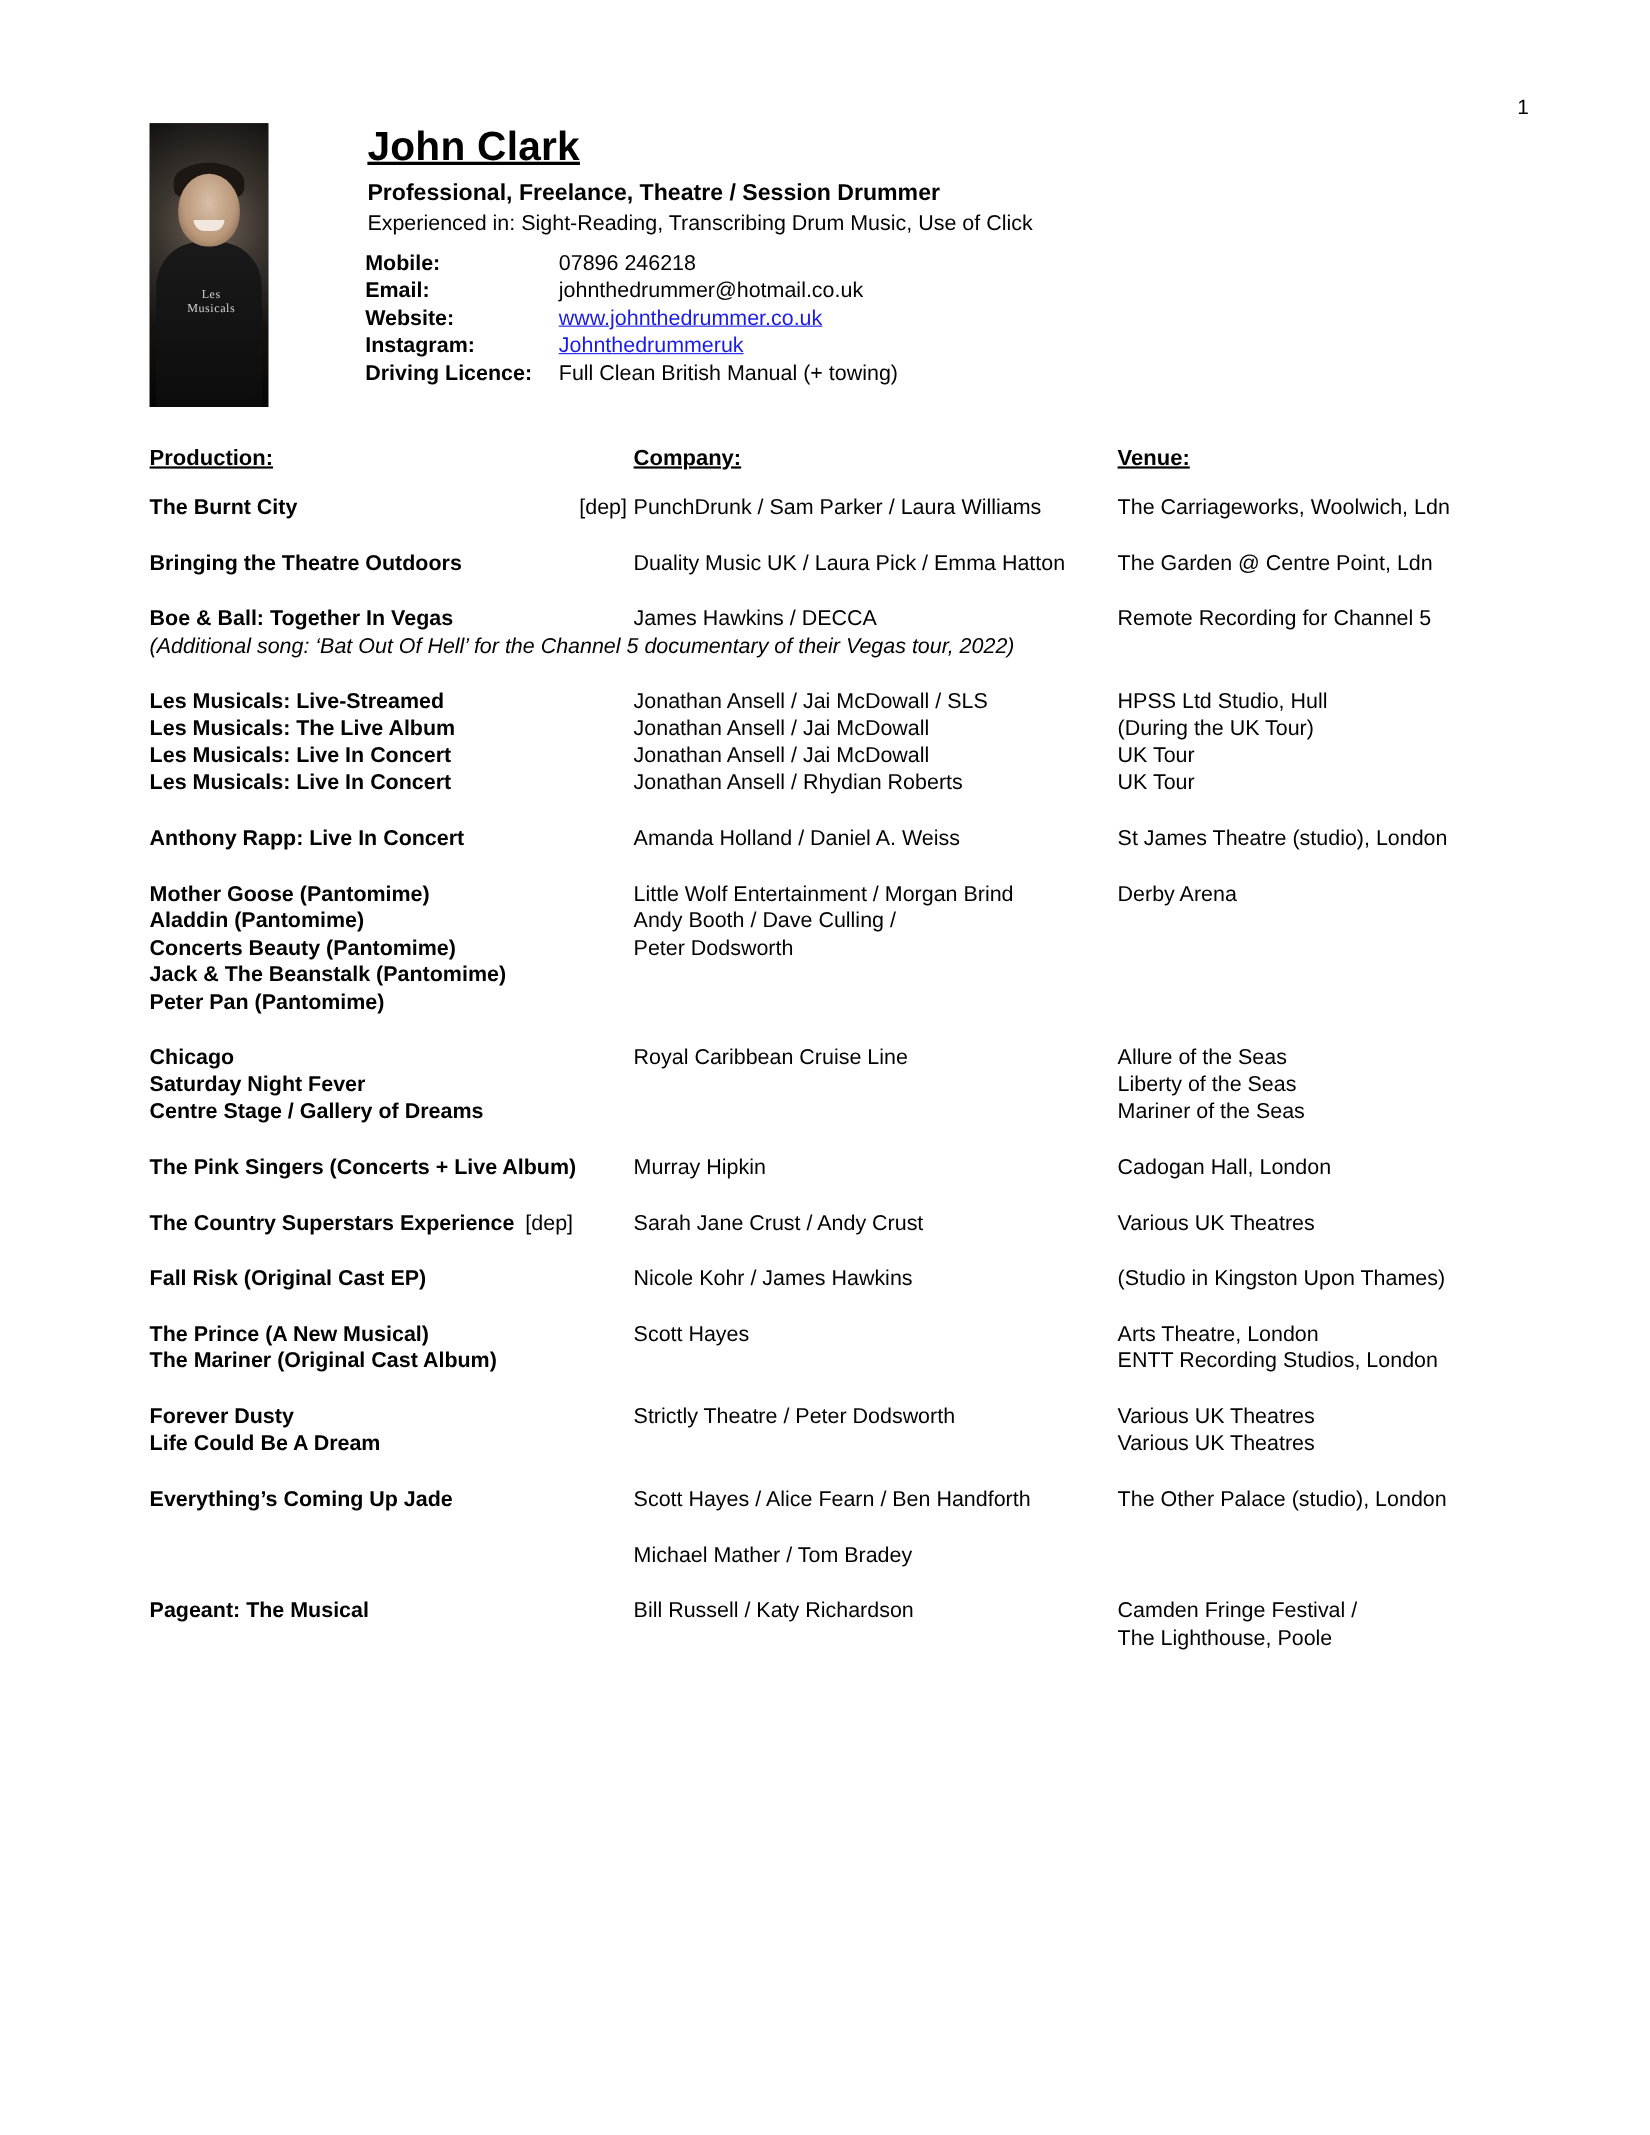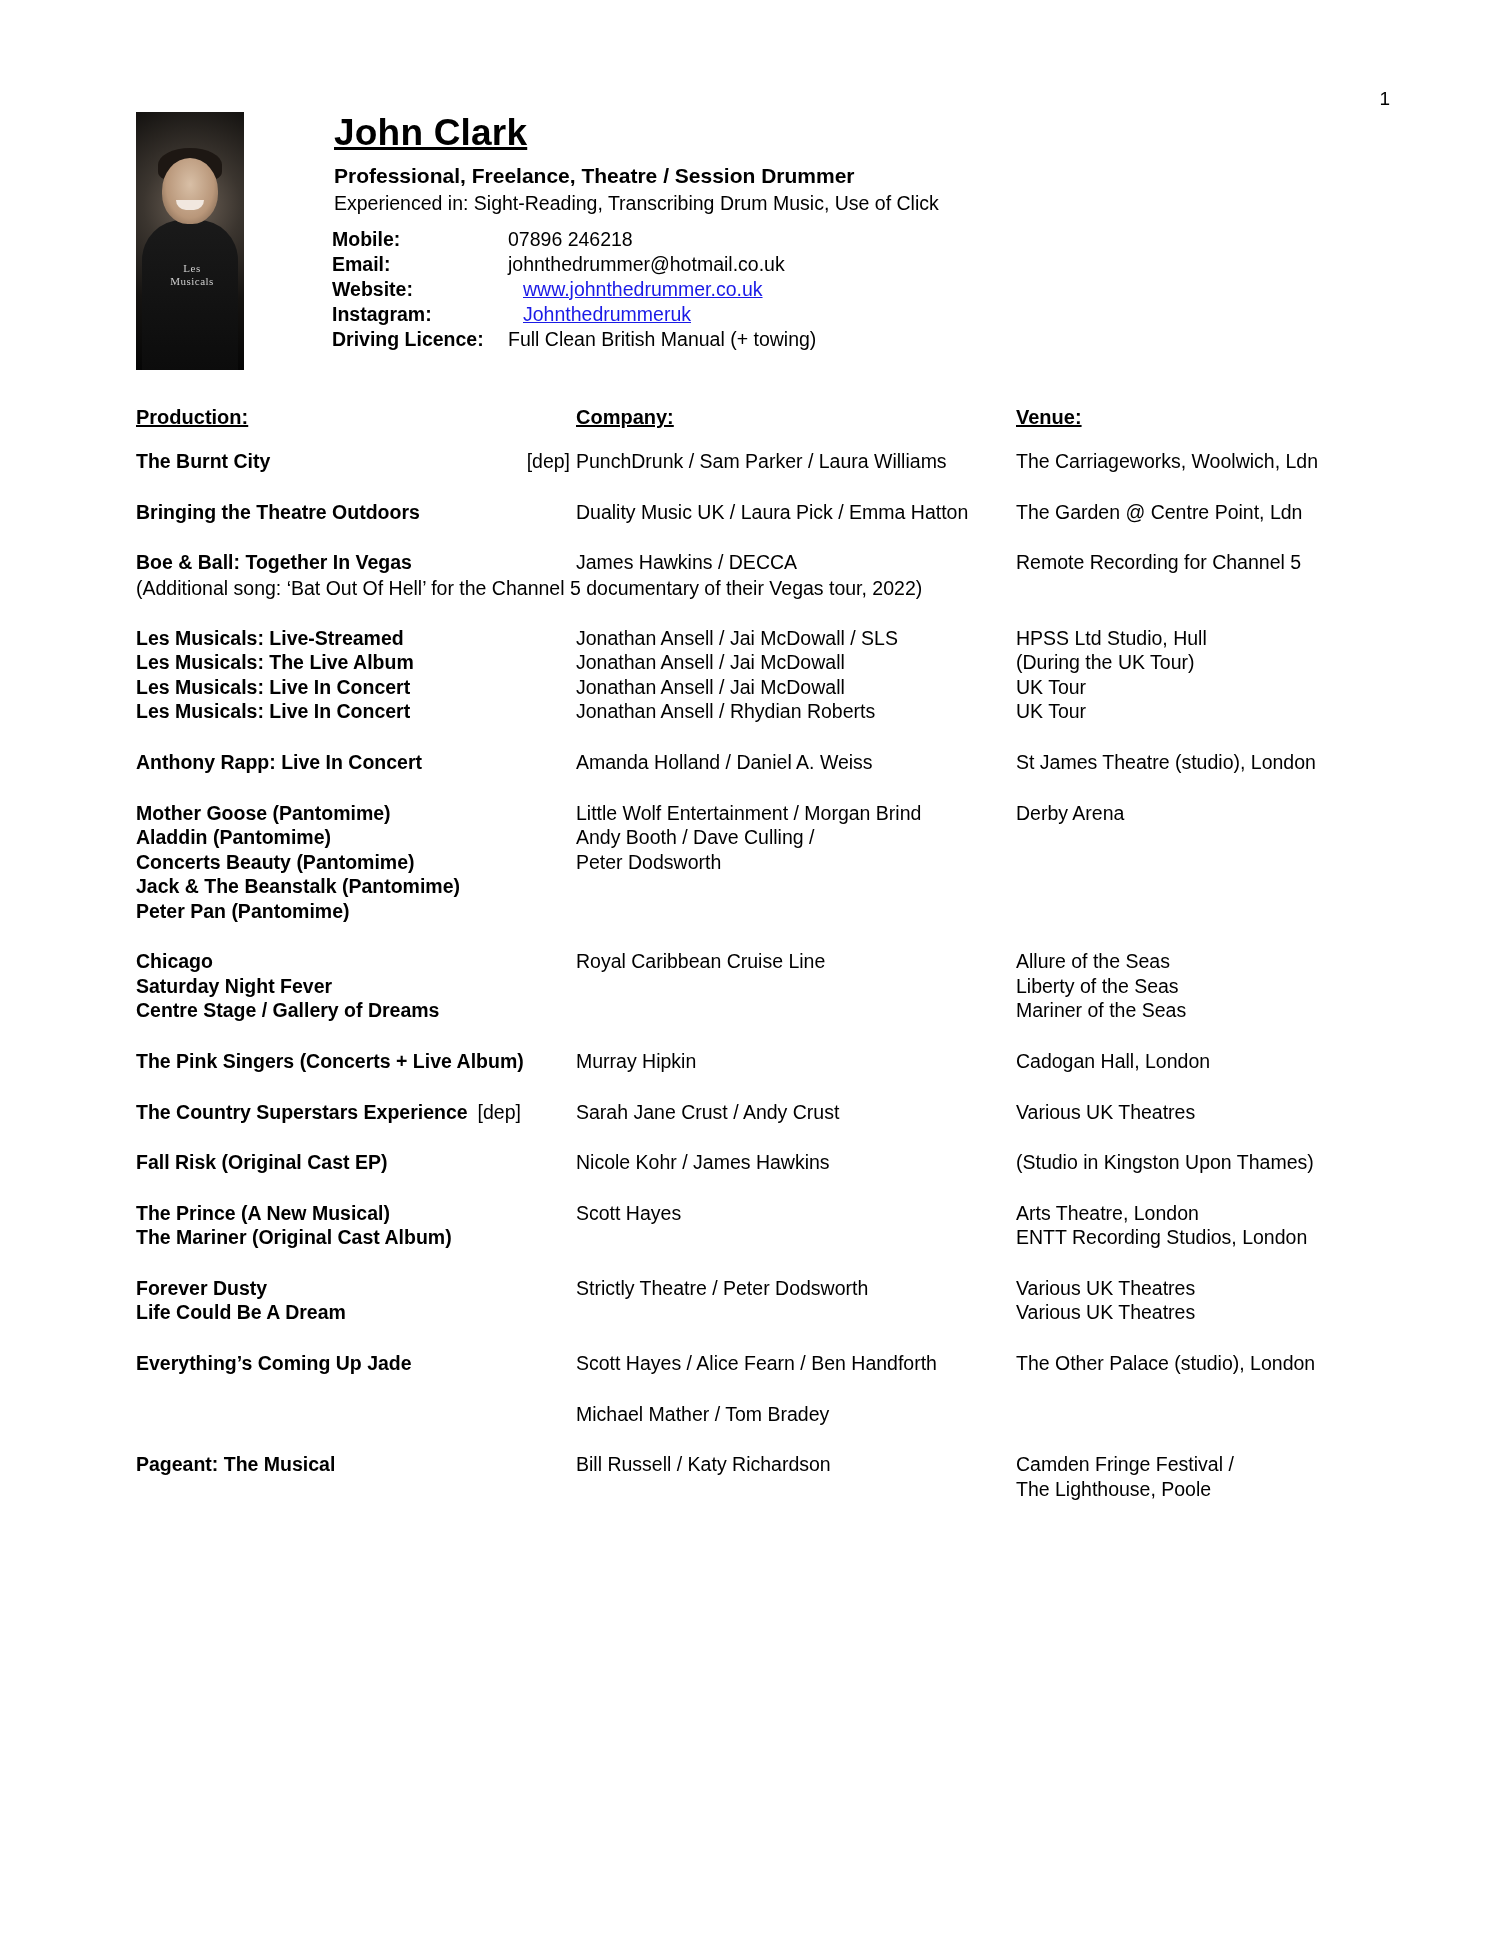--- a/index.html
+++ b/index.html
@@ -121,21 +121,20 @@
     width: 176px;
     font-weight: bold;
     flex: 0 0 auto;
   }
   .contact-value {
     flex: 1 1 auto;
   }
   .link {
     color: #1a1ae6;
     text-decoration: underline;
-    margin-left: 15px;
   }
 
   
   .table {
     position: absolute;
     top: 406px;
     left: 136px;
     width: 1250px;
   }
   .col-head {
@@ -177,20 +176,21 @@
   .comp {
     width: 440px;
     flex: 0 0 auto;
     padding-right: 6px;
     box-sizing: border-box;
   }
   .ven {
     flex: 1 1 auto;
   }
   .note {
+    font-style: italic;
     font-size: 19.5px;
     margin-top: 2px;
   }
 </style>
 </head>
 <body>
 
 <div class="page">
 
   <div class="page-number">1</div>

